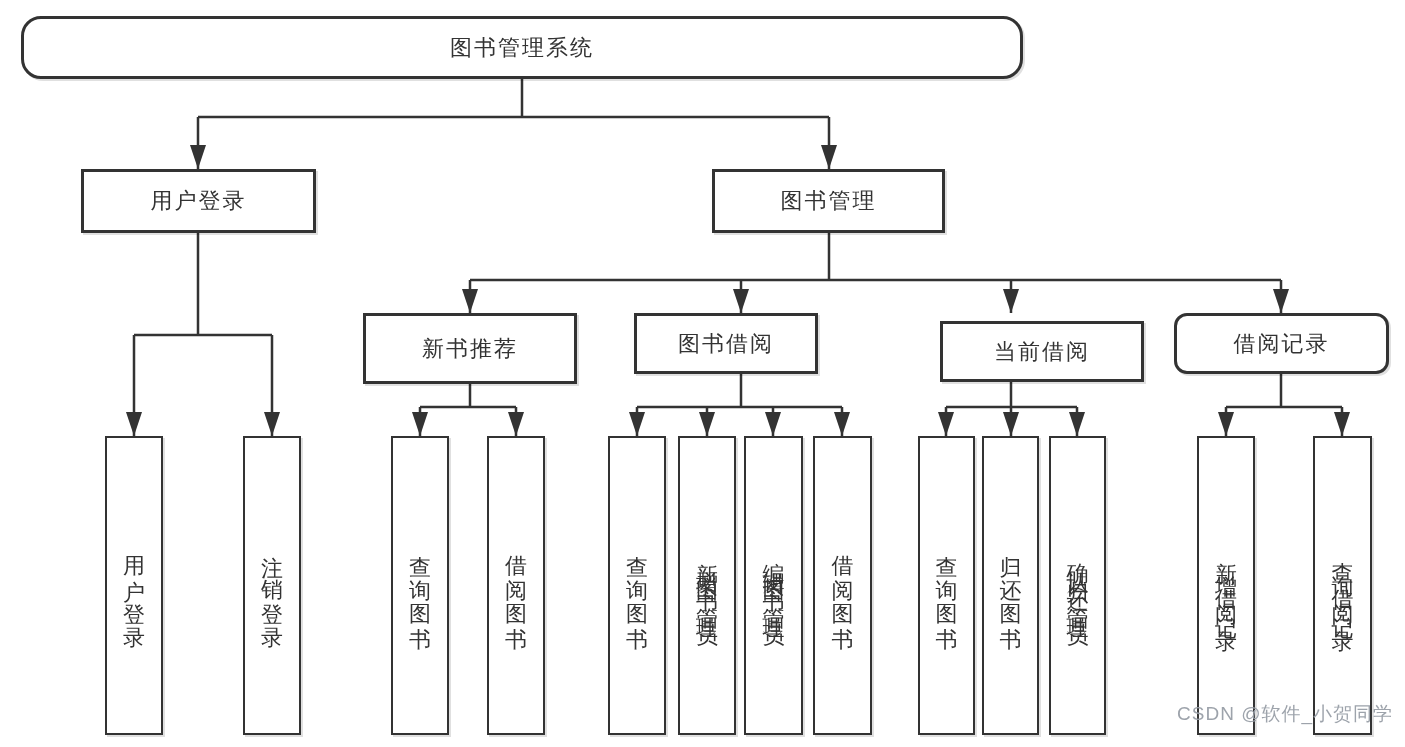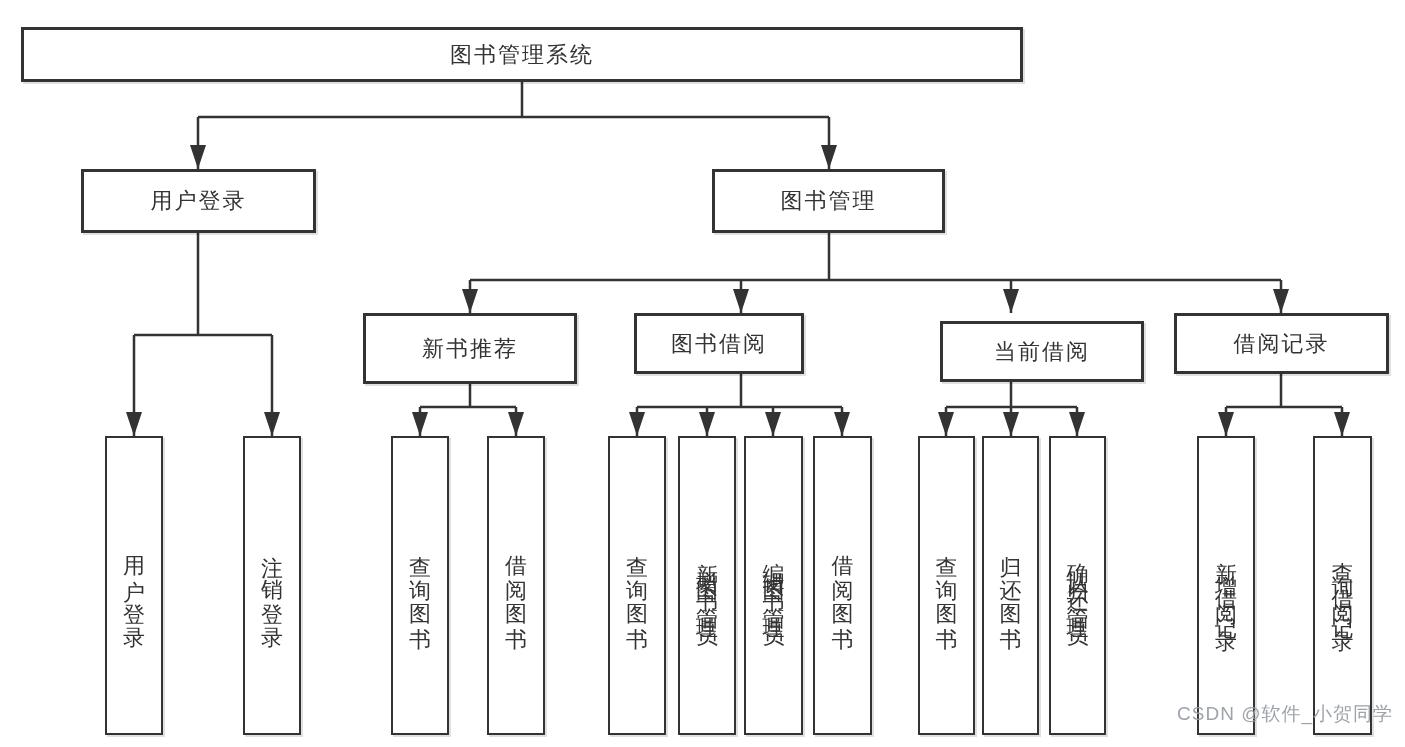--- a/index.html
+++ b/index.html
@@ -77,29 +77,29 @@
       <polygon points="765,412 781,412 773,436"></polygon>
       <polygon points="834,412 850,412 842,436"></polygon>
       <polygon points="938,412 954,412 946,436"></polygon>
       <polygon points="1003,412 1019,412 1011,436"></polygon>
       <polygon points="1069,412 1085,412 1077,436"></polygon>
       <polygon points="1218,412 1234,412 1226,436"></polygon>
       <polygon points="1334,412 1350,412 1342,436"></polygon>
     </g>
   </svg>
 
-  <div class="node h-node" style="left:21px;top:27px;width:1002px;height:55px;">图书管理系统</div>
+  <div class="node h-node" style="left:21px;top:16px;width:1002px;height:63px;border-radius:20px;">图书管理系统</div>
 
   <div class="node h-node" style="left:81px;top:169px;width:235px;height:64px;">用户登录</div>
   <div class="node h-node" style="left:712px;top:169px;width:233px;height:64px;text-align:right;">图书管理</div>
 
   <div class="node h-node" style="left:363px;top:313px;width:214px;height:71px;">新书推荐</div>
-  <div class="node h-node" style="left:634px;top:313px;width:170px;height:61px;">图书借阅</div>
+  <div class="node h-node" style="left:634px;top:313px;width:184px;height:61px;">图书借阅</div>
   <div class="node h-node" style="left:904px;top:321px;width:204px;height:61px;margin-left:36px;">当前借阅</div>
-  <div class="node h-node" style="left:1174px;top:313px;width:215px;height:61px;">借阅记录</div>
+  <div class="node h-node" style="left:1174px;top:313px;width:215px;height:61px;border-radius:13px;">借阅记录</div>
 
   <div class="node v-node ls-lg" style="left:105px;top:436px;width:58px;height:299px;">用户登录</div>
   <div class="node v-node ls-lg" style="left:243px;top:436px;width:58px;height:299px;">注销登录</div>
 
   <div class="node v-node ls-lg" style="left:391px;top:436px;width:58px;height:299px;">查询图书</div>
   <div class="node v-node ls-lg" style="left:487px;top:436px;width:58px;height:299px;">借阅图书</div>
 
   <div class="node v-node ls-lg" style="left:608px;top:436px;width:58px;height:299px;">查询图书</div>
   <div class="node v-node ls-sm" style="left:678px;top:436px;width:58px;height:299px;">新增图书（管理员）</div>
   <div class="node v-node ls-sm" style="left:744px;top:436px;width:59px;height:299px;">编辑图书（管理员）</div>

